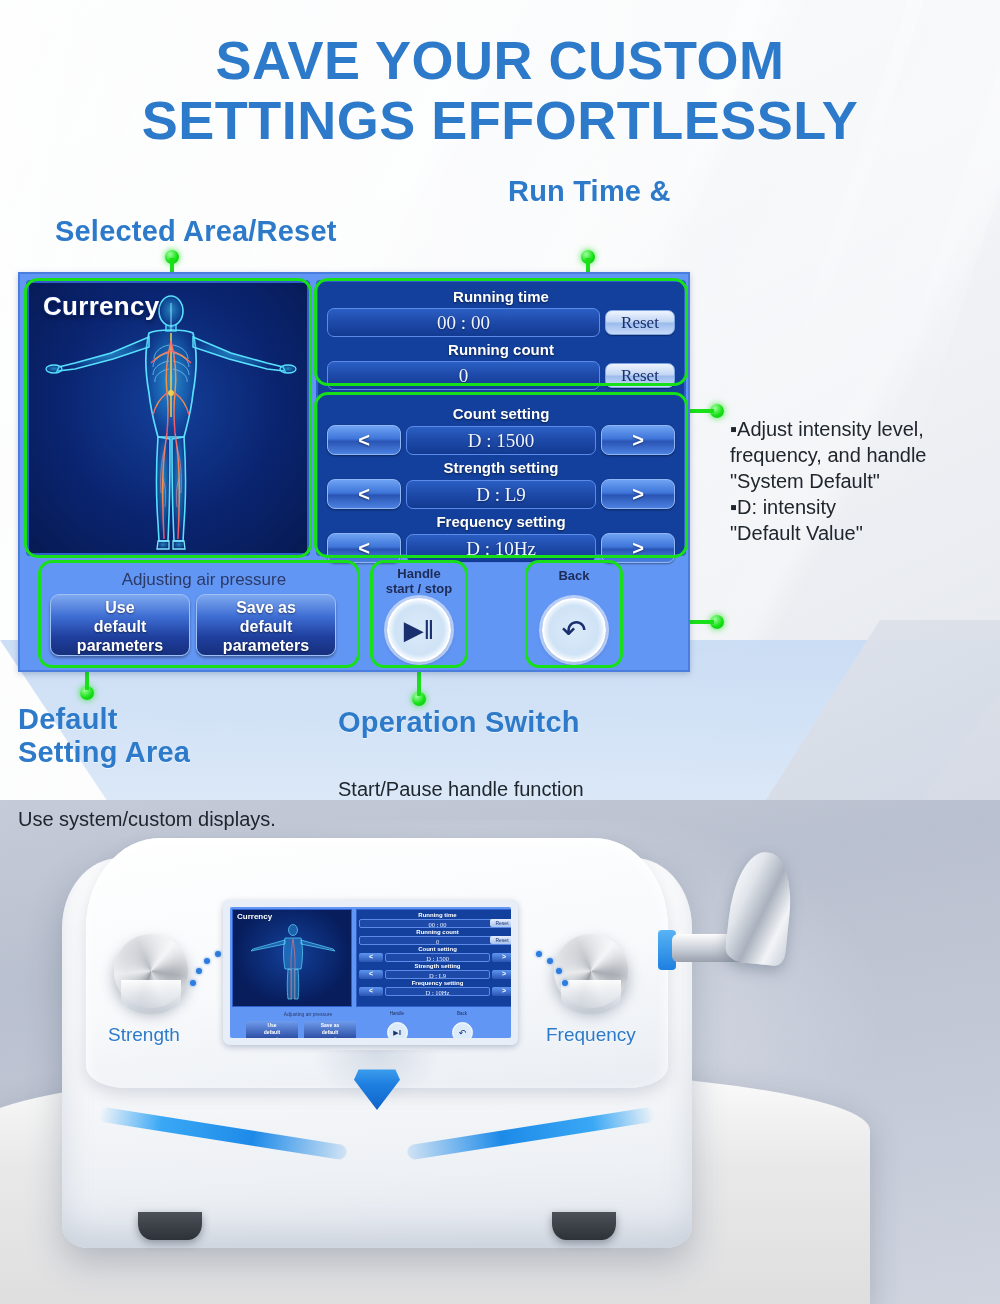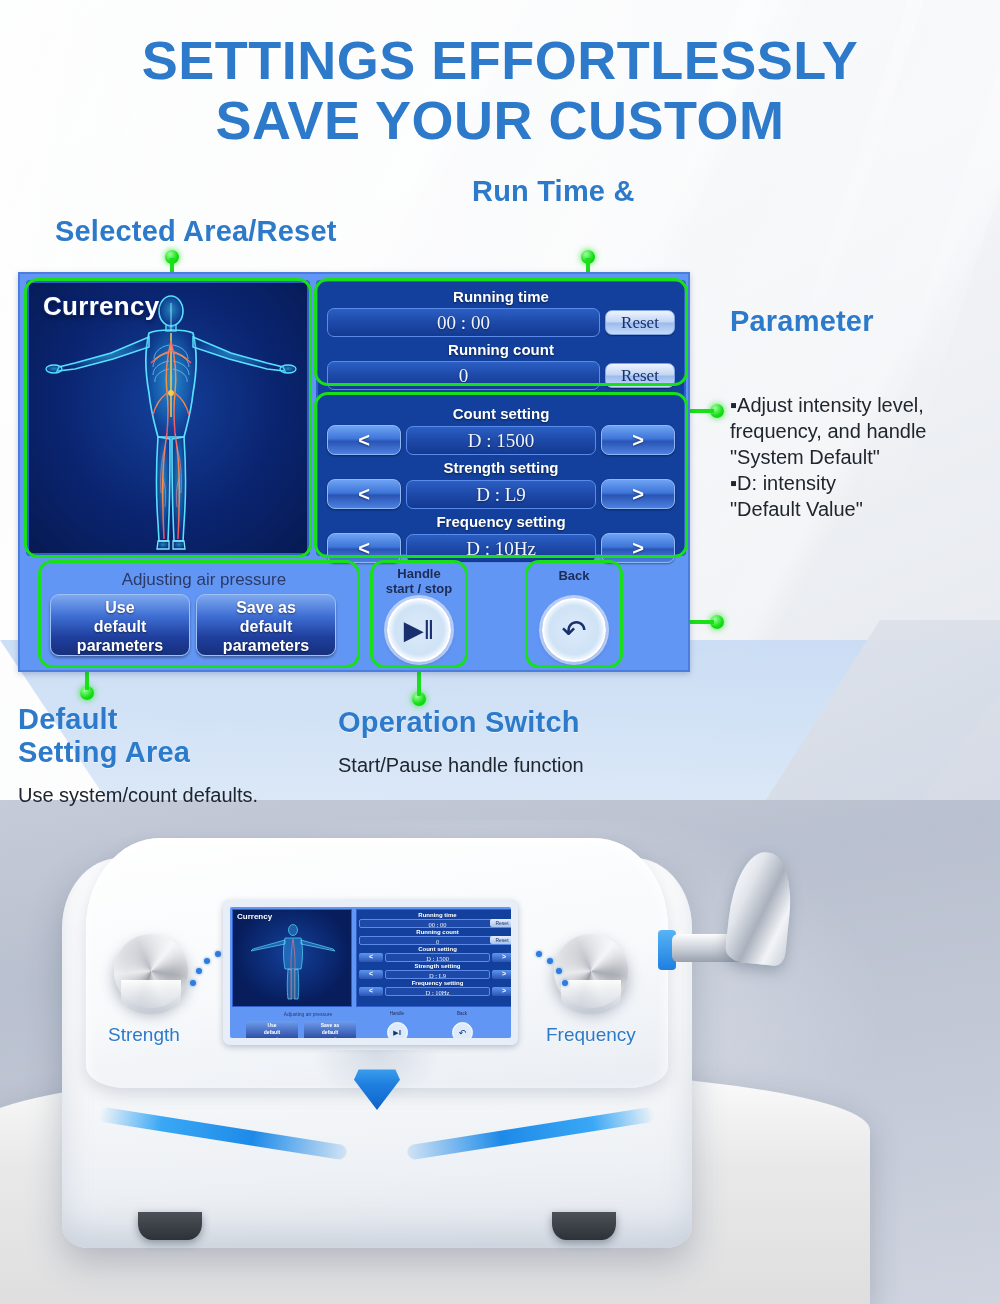--- a/index.html
+++ b/index.html
@@ -59,21 +59,21 @@
   }
   .headline span{ display:block; }
 
   
   .ann-title{
     position:absolute; color:#2c7ac9; font-weight:bold;
     font-size:29px; line-height:33px; letter-spacing:.2px;
     text-shadow:0 1px 0 rgba(255,255,255,.6);
   }
   .ann-body{
-    position:absolute; color:#20262e; font-size:20px; line-height:26px;
+    position:absolute; color:#20262e; font-size:20px; line-height:26px;margin-top:24px;
   }
 
   
   .dot{
     position:absolute; width:14px; height:14px; border-radius:50%;
     background:radial-gradient(circle at 35% 30%, #9dff9d, #16e016 55%, #06c206 100%);
     box-shadow:0 0 6px rgba(20,230,20,.85);
   }
   .vline{ position:absolute; width:4px; background:#1ae01a; }
   .hline{ position:absolute; height:4px; background:#1ae01a; }
@@ -313,49 +313,48 @@
 <div class="bg-sheen"></div>
 <div class="bg-streak" style="left:690px;top:0;width:26px;height:300px;"></div>
 <div class="bg-streak" style="left:840px;top:0;width:16px;height:420px;"></div>
 <div class="bg-streak" style="left:930px;top:0;width:40px;height:560px;"></div>
 <div class="bg-wedge"></div>
 <div class="bg-wedge2"></div>
 <div class="bg-lower"></div>
 <div class="bg-lower-glow"></div>
 
 <div class="headline">
+  <span>SAVE YOUR CUSTOM</span>
   <span>SETTINGS EFFORTLESSLY</span>
-  <span>SAVE YOUR CUSTOM</span>
 </div>
 
 <div class="ann-title" style="left:55px; top:215px;">Selected Area/Reset</div>
 
-<div class="ann-title" style="left:472px; top:175px;">
+<div class="ann-title" style="left:508px; top:175px;">
   <div>Run Time &amp;</div>
 </div>
 
 <div class="ann-title" style="left:730px; top:305px;">
-  <div>Parameter</div>
 </div>
 <div class="ann-body" style="left:730px; top:392px; width:268px;">
   <div><span class="bl">▪</span><span>Adjust intensity level,</span></div>
   <div>frequency, and handle</div>
   <div>"System Default"</div>
   <div><span class="bl">▪</span><span>D: intensity</span></div>
   <div>"Default Value"</div>
 </div>
 
 <div class="ann-title" style="left:730px; top:583px;">
 </div>
 
 <div class="ann-title" style="left:18px; top:703px;">
   <div>Default</div>
   <div>Setting Area</div>
 </div>
-<div class="ann-body" style="left:18px; top:782px;">Use system/count defaults.</div>
+<div class="ann-body" style="left:18px; top:782px;">Use system/custom displays.</div>
 
 <div class="ann-title" style="left:338px; top:706px;">Operation Switch</div>
 <div class="ann-body" style="left:338px; top:752px;">Start/Pause handle function</div>
 
 <div class="dot" style="left:165px; top:250px;"></div>
 <div class="vline" style="left:170px; top:258px; height:22px;"></div>
 
 <div class="dot" style="left:581px; top:250px;"></div>
 <div class="vline" style="left:586px; top:258px; height:24px;"></div>
 

